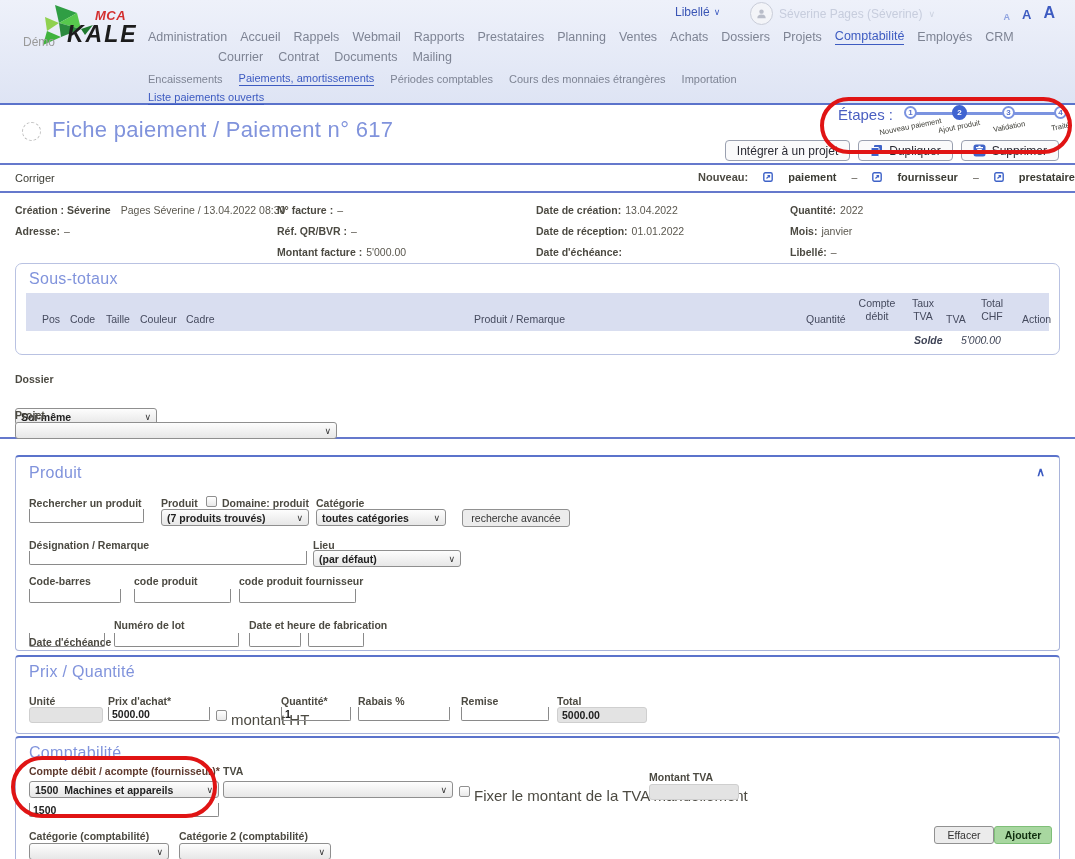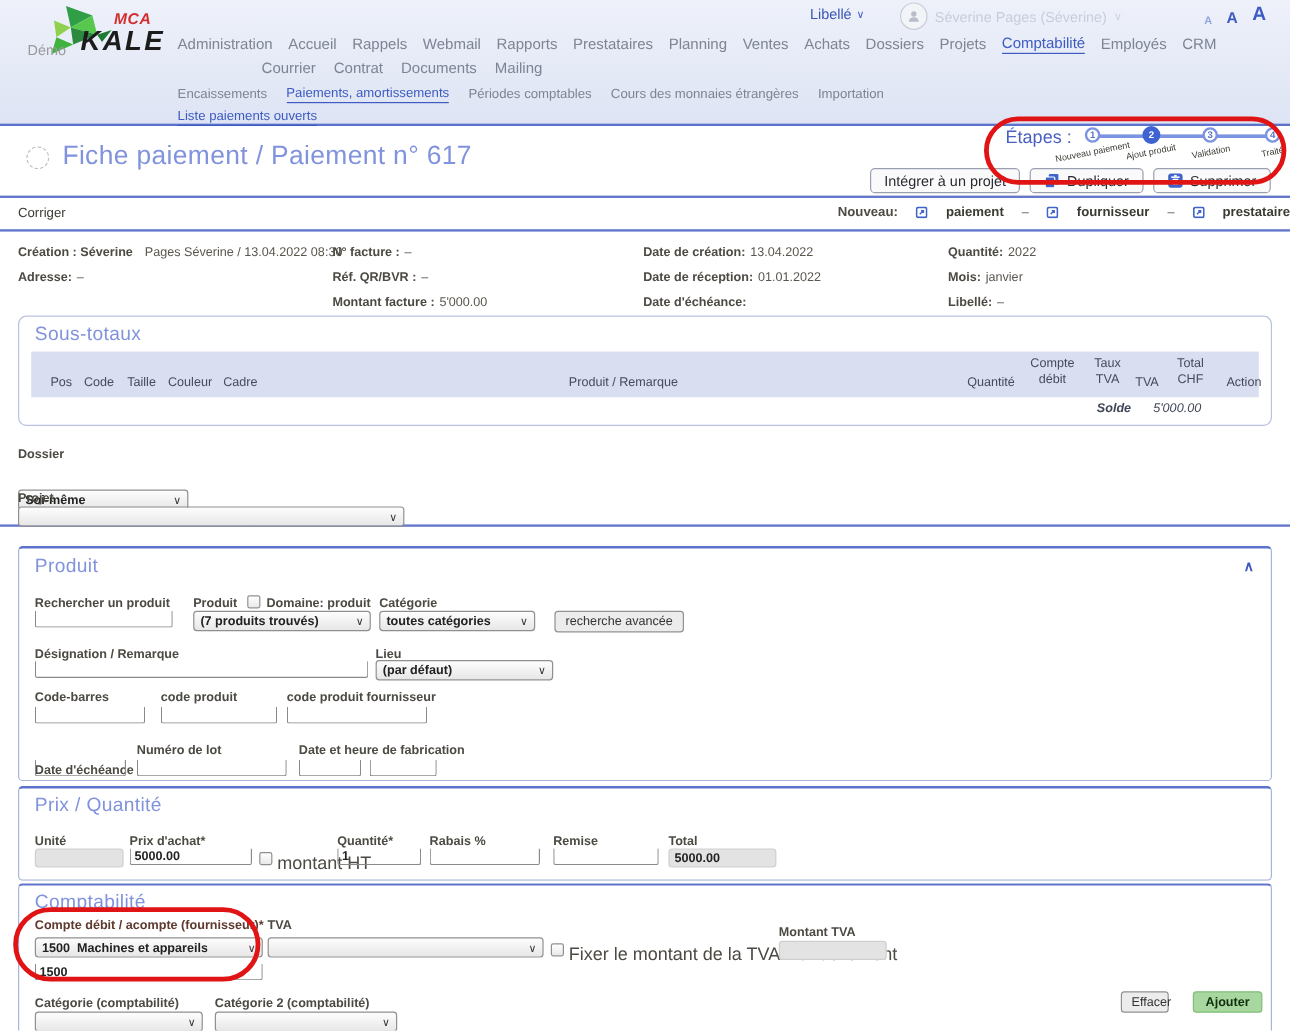--- a/index.html
+++ b/index.html
@@ -377,20 +377,20 @@
     <div class="sel" style="left:13px;top:105px;width:140px;">
       <span class="sv"></span>
       <span class="ch">∨</span>
     </div>
     <span class="abs lbl" style="left:163px;top:92px;">Catégorie 2 (comptabilité)</span>
     <div class="sel" style="left:163px;top:105px;width:152px;">
       <span class="sv"></span>
       <span class="ch">∨</span>
     </div>
 
-    <button class="smallbtn" style="left:918px;top:88px;width:40px;">Effacer</button>
+    <button class="smallbtn" style="left:918px;top:88px;width:60px;">Effacer</button>
     <button class="smallbtn" style="left:978px;top:88px;width:58px;background:#a8d7a0;border-color:#7fbf78;color:#11300f;font-weight:700;">Ajouter</button>
   </div>
 
   <div class="annot" style="left:820px;top:97px;width:252px;height:57px;border-radius:29px;"></div>
   <div class="annot" style="left:11px;top:756px;width:206px;height:62px;border-radius:31px;"></div>
 
 </div>
 
 </body></html>

